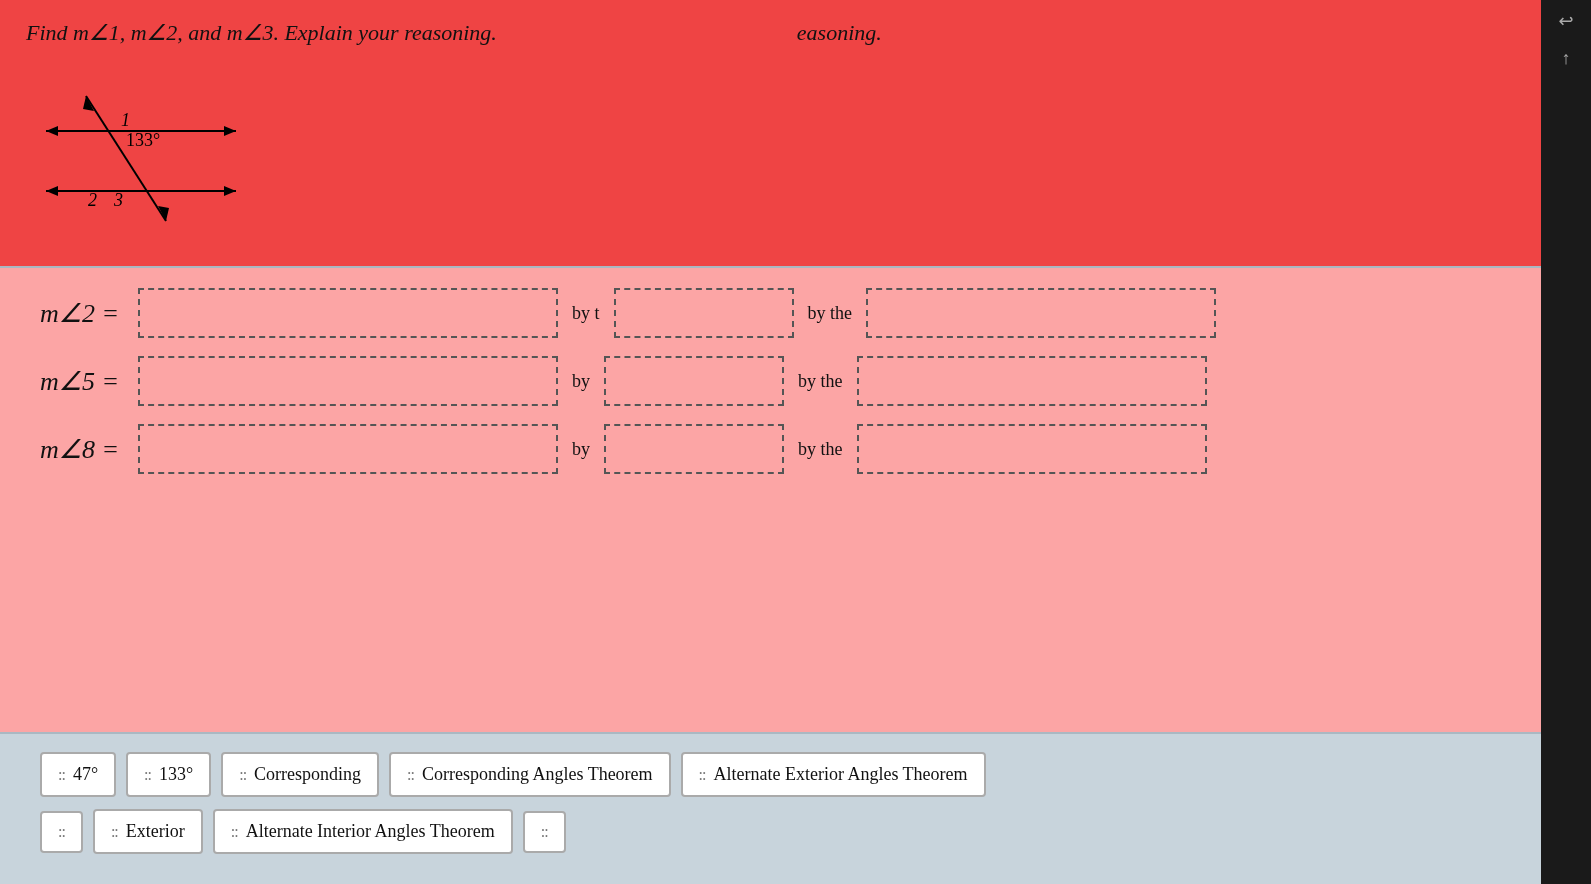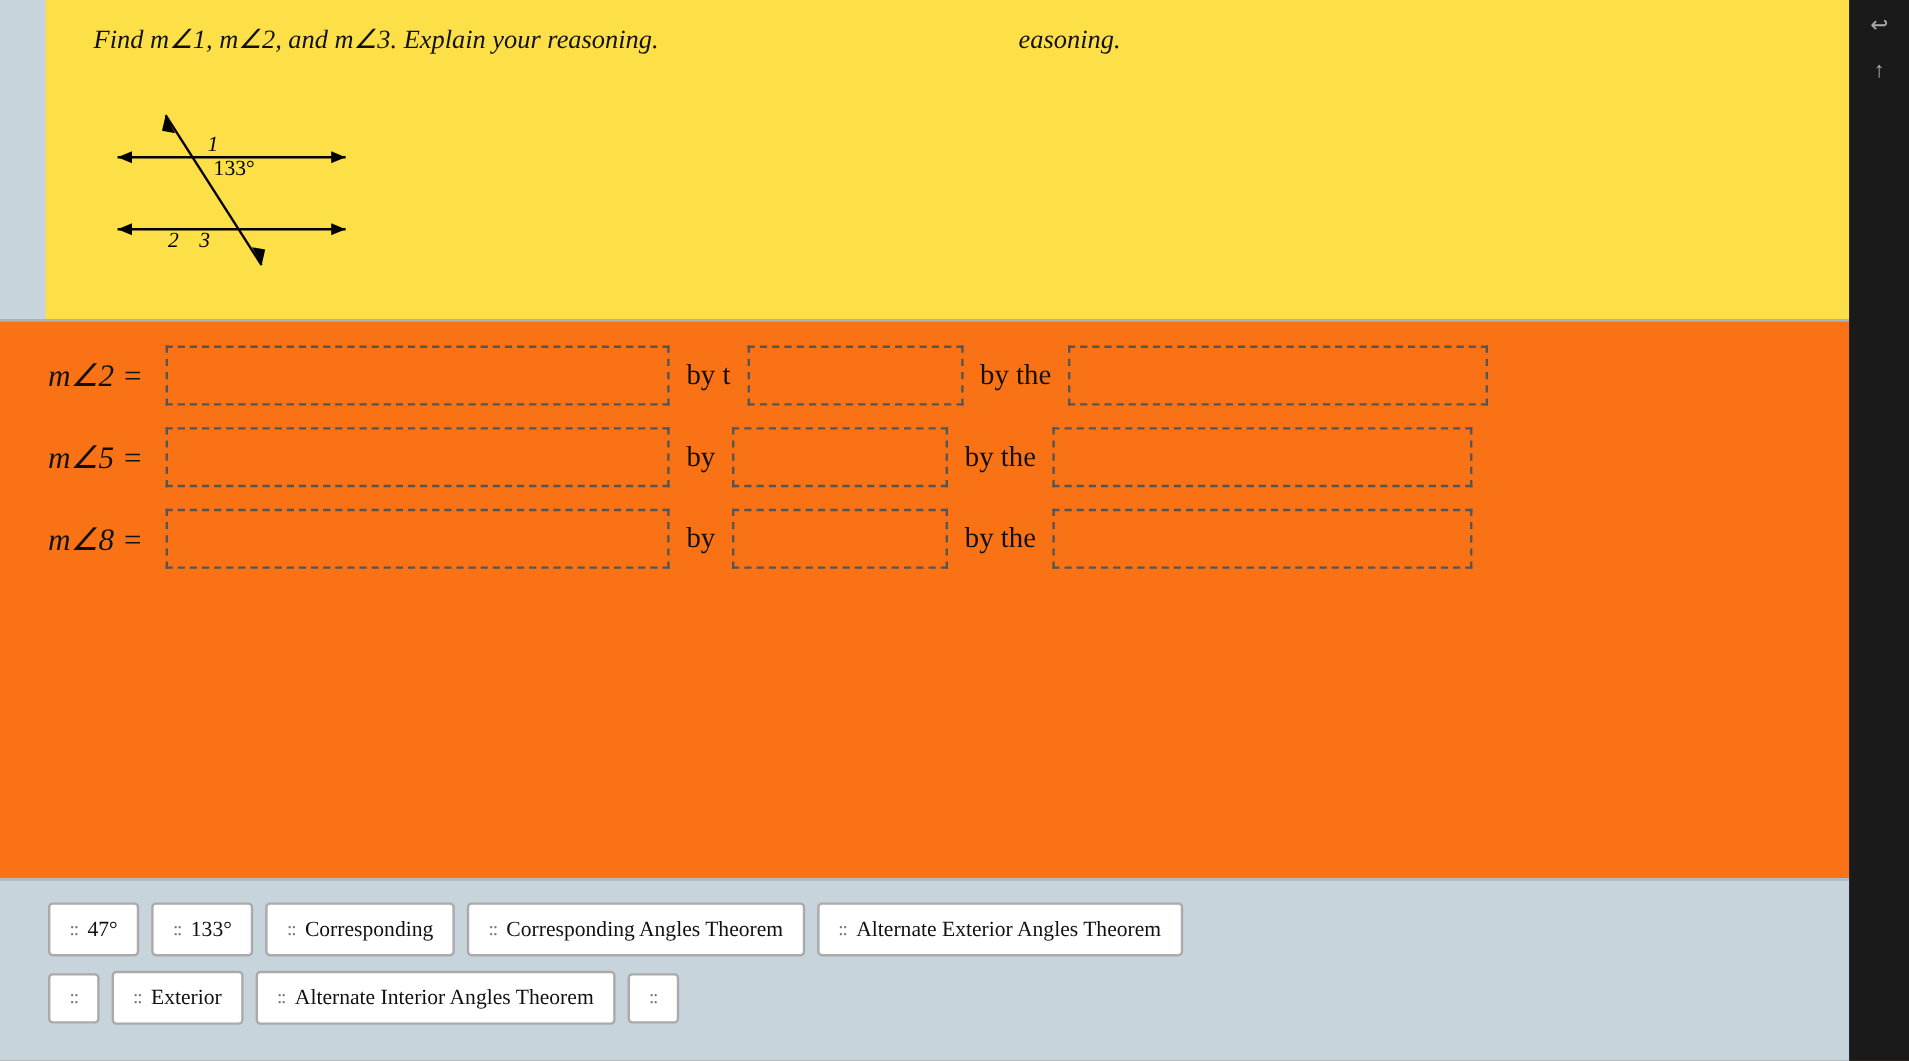--- a/index.html
+++ b/index.html
@@ -16,24 +16,23 @@
 
     .main-content {
       flex: 1;
       background: #c8d4dc;
       display: flex;
       flex-direction: column;
       padding: 0;
     }
 
     .top-section {
-      background: #fde047;
-      padding: 20px 40px 30px 40px;
+      background: #ef4444;
+      padding: 20px 40px 30px 26px;
       min-height: 260px;
-      margin-left: 38px;
     }
 
     .problem-text {
       font-size: 22px;
       color: #111;
       margin-bottom: 20px;
       font-style: italic;
     }
 
     .diagram {
@@ -42,21 +41,21 @@
       height: 160px;
       position: relative;
     }
 
     .diagram svg {
       width: 100%;
       height: 100%;
     }
 
     .answer-section {
-      background: #f97316;
+      background: #fca5a5;
       flex: 1;
       padding: 20px 40px 10px 40px;
       border-top: 2px solid #aab8c2;
     }
 
     .equation-row {
       display: flex;
       align-items: center;
       margin-bottom: 18px;
       gap: 8px;
@@ -76,21 +75,21 @@
       display: flex;
       align-items: center;
       padding: 6px 10px;
     }
 
     .box-value {
       width: 420px;
     }
 
     .box-by-label {
-      font-size: 24px;
+      font-size: 18px;
       color: #111;
       padding: 0 6px;
       white-space: nowrap;
     }
 
     .box-connector {
       width: 180px;
     }
 
     .box-theorem {

